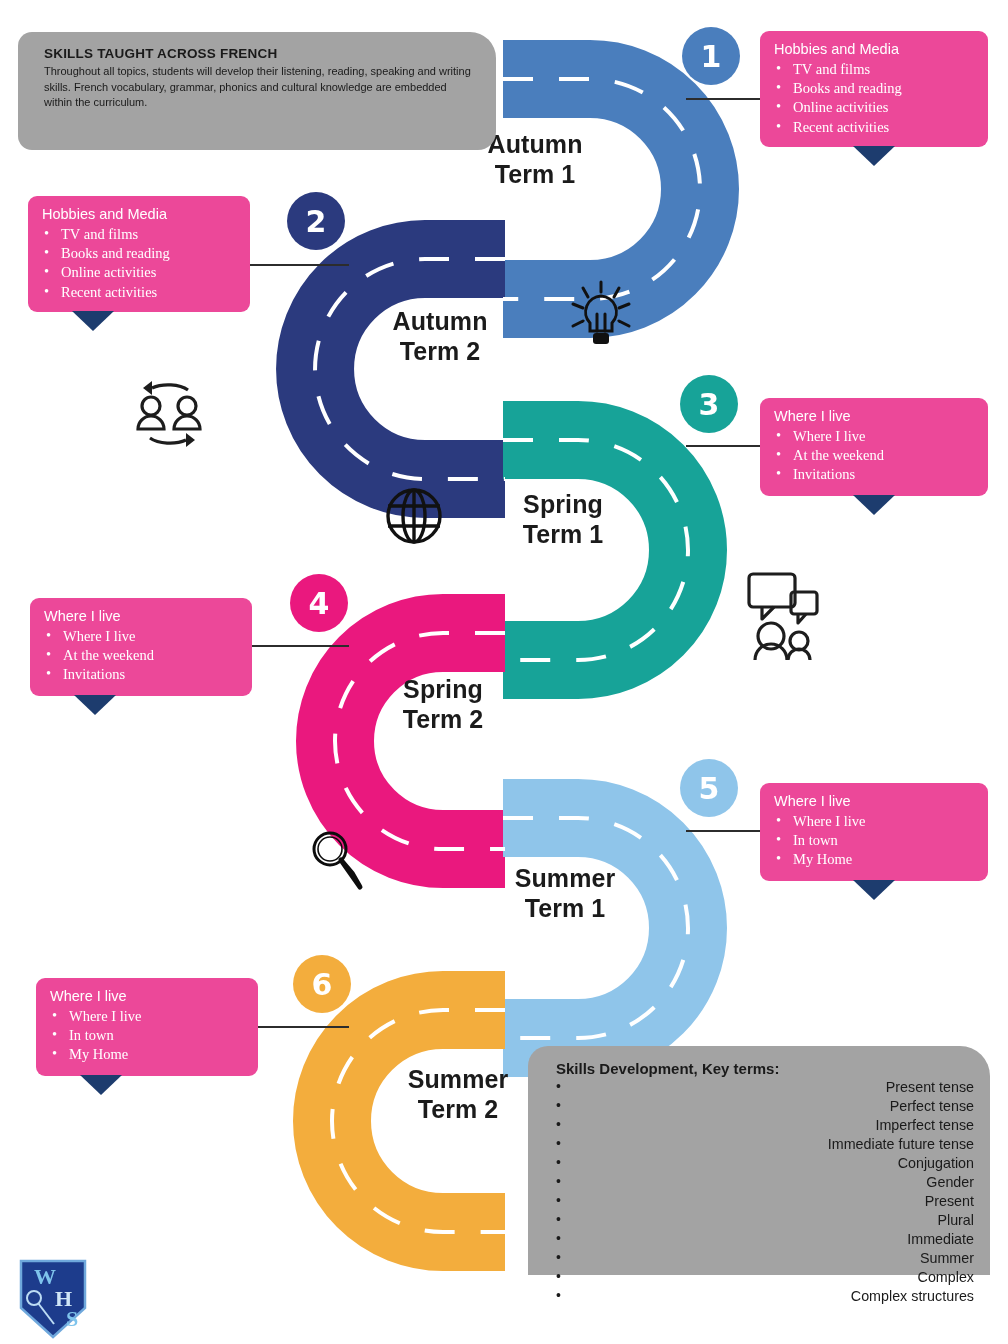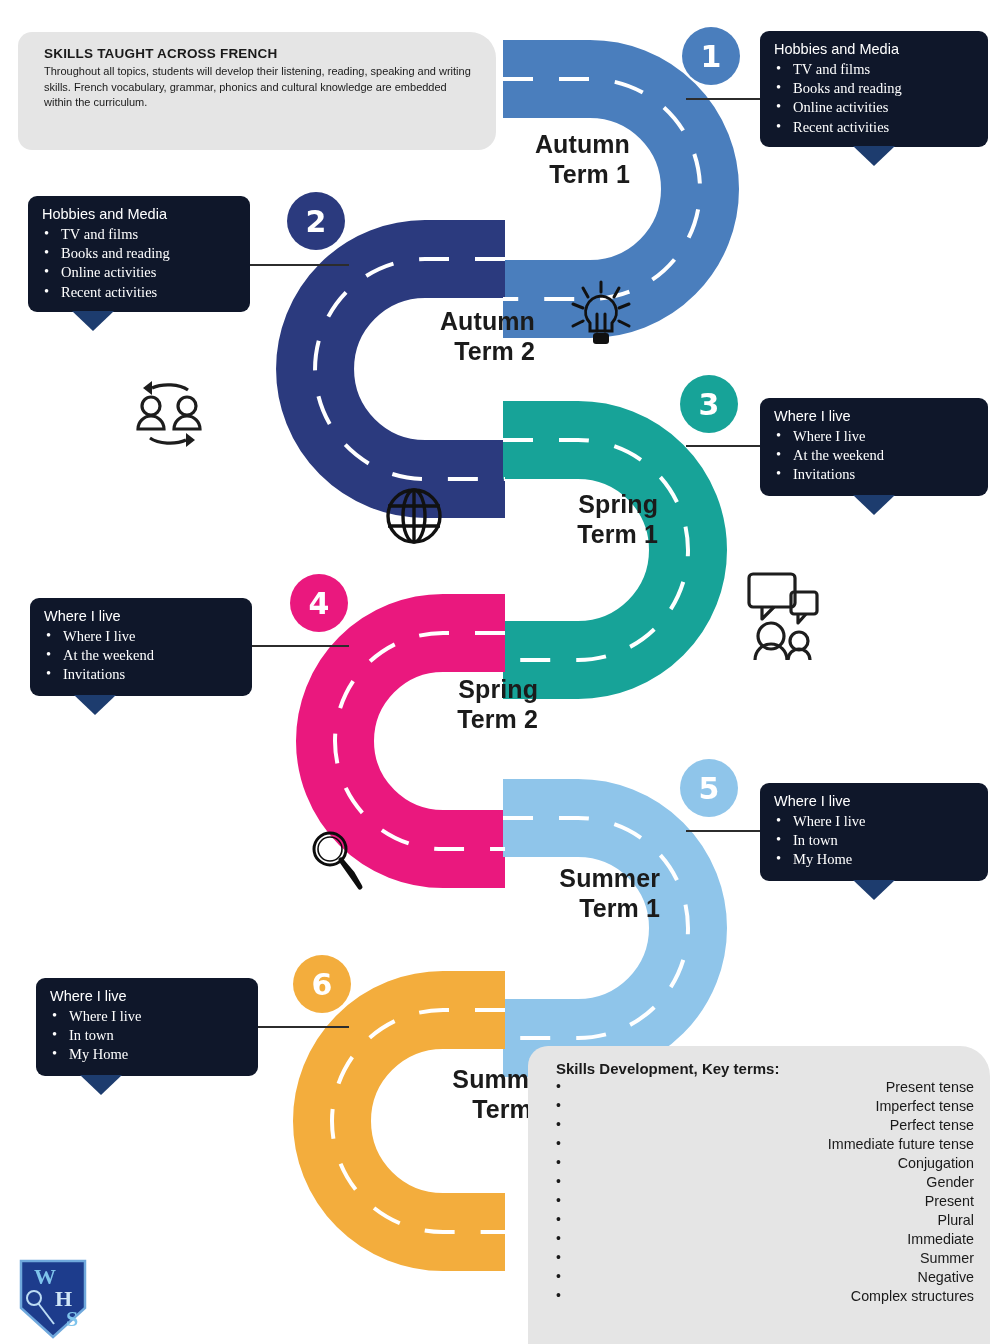--- a/index.html
+++ b/index.html
@@ -21,33 +21,33 @@
     position: absolute;
     left: 0; top: 0;
     width: 1008px; height: 1344px;
     z-index: 1;
   }
 
   
   .term-label {
     position: absolute;
     z-index: 4;
-    text-align: right;
+    text-align: center;
     font-weight: bold;
     font-size: 25px;
     line-height: 1.18;
     color: #1b1b1b;
     letter-spacing: 0.1px;
     white-space: nowrap;
   }
 
   
   .beige-panel {
     position: absolute;
-    background: #e5e5e5;
+    background: #a3a3a3;
     z-index: 5;
   }
   #skills-across-panel {
     left: 18px; top: 32px;
     width: 478px; height: 118px;
     border-radius: 14px 26px 18px 14px;
     padding: 14px 20px 10px 26px;
     box-sizing: border-box;
   }
   #skills-across-title {
@@ -56,21 +56,21 @@
     letter-spacing: 0.2px;
     margin-bottom: 3px;
   }
   #skills-across-body {
     font-size: 11px;
     line-height: 1.42;
   }
 
   #skills-dev-panel {
     left: 528px; top: 1046px;
-    width: 462px; height: 298px;
+    width: 462px; height: 229px;
     border-radius: 20px 30px 0 0;
     padding: 14px 16px 6px 28px;
     box-sizing: border-box;
   }
   #skills-dev-title {
     font-weight: bold;
     font-size: 15px;
     margin-bottom: 1px;
   }
   .skills-dev-list {
@@ -89,21 +89,21 @@
     content: "\2022";
     position: absolute;
     left: 0;
     top: -1px;
     font-size: 14px;
   }
 
   
   .callout {
     position: absolute;
-    background: #0f172a;
+    background: #ec4899;
     border-radius: 9px;
     z-index: 6;
     padding: 9px 12px 10px 14px;
     box-sizing: border-box;
     color: #ffffff;
   }
   .callout::after {
     content: "";
     position: absolute;
     bottom: -19px;
@@ -235,30 +235,30 @@
 
 <div class="beige-panel" id="skills-across-panel">
   <div id="skills-across-title">SKILLS TAUGHT ACROSS FRENCH</div>
   <div id="skills-across-body">Throughout all topics, students will develop their listening, reading, speaking and writing skills.  French vocabulary, grammar, phonics and cultural knowledge are embedded within the curriculum.</div>
 </div>
 
 <div class="beige-panel" id="skills-dev-panel">
   <div id="skills-dev-title">Skills Development, Key terms:</div>
   <ul class="skills-dev-list">
     <li>Present tense</li>
+    <li>Perfect tense</li>
     <li>Imperfect tense</li>
-    <li>Perfect tense</li>
     <li>Immediate future tense</li>
     <li>Conjugation</li>
     <li>Gender</li>
     <li>Present</li>
     <li>Plural</li>
     <li>Immediate</li>
     <li>Summer</li>
-    <li>Negative</li>
+    <li>Complex</li>
     <li>Complex structures</li>
   </ul>
 </div>
 
 <div class="connector" style="left:686px; top:98px;  width:90px;"></div>
 <div class="connector" style="left:239px; top:264px; width:110px;"></div>
 <div class="connector" style="left:686px; top:445px; width:90px;"></div>
 <div class="connector" style="left:239px; top:645px; width:110px;"></div>
 <div class="connector" style="left:686px; top:830px; width:90px;"></div>
 <div class="connector" style="left:239px; top:1026px; width:110px;"></div>

